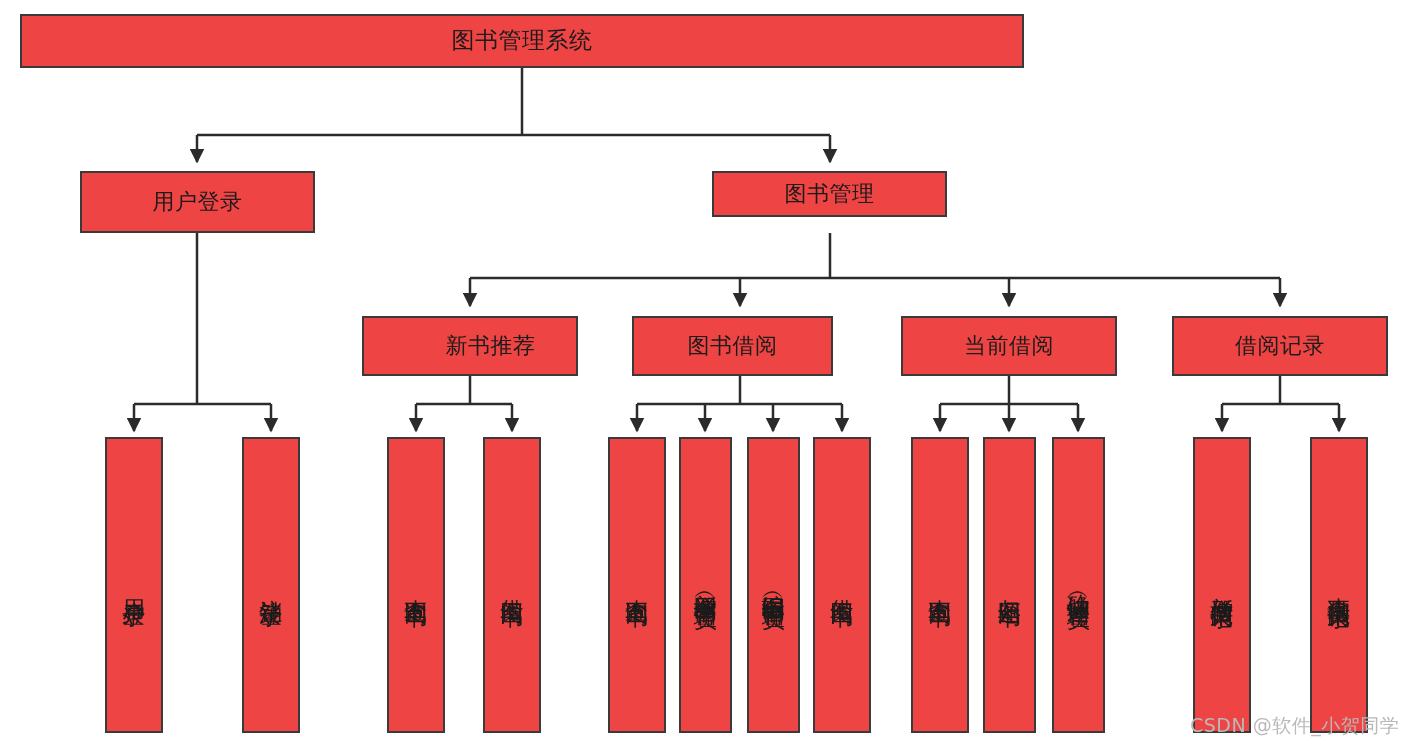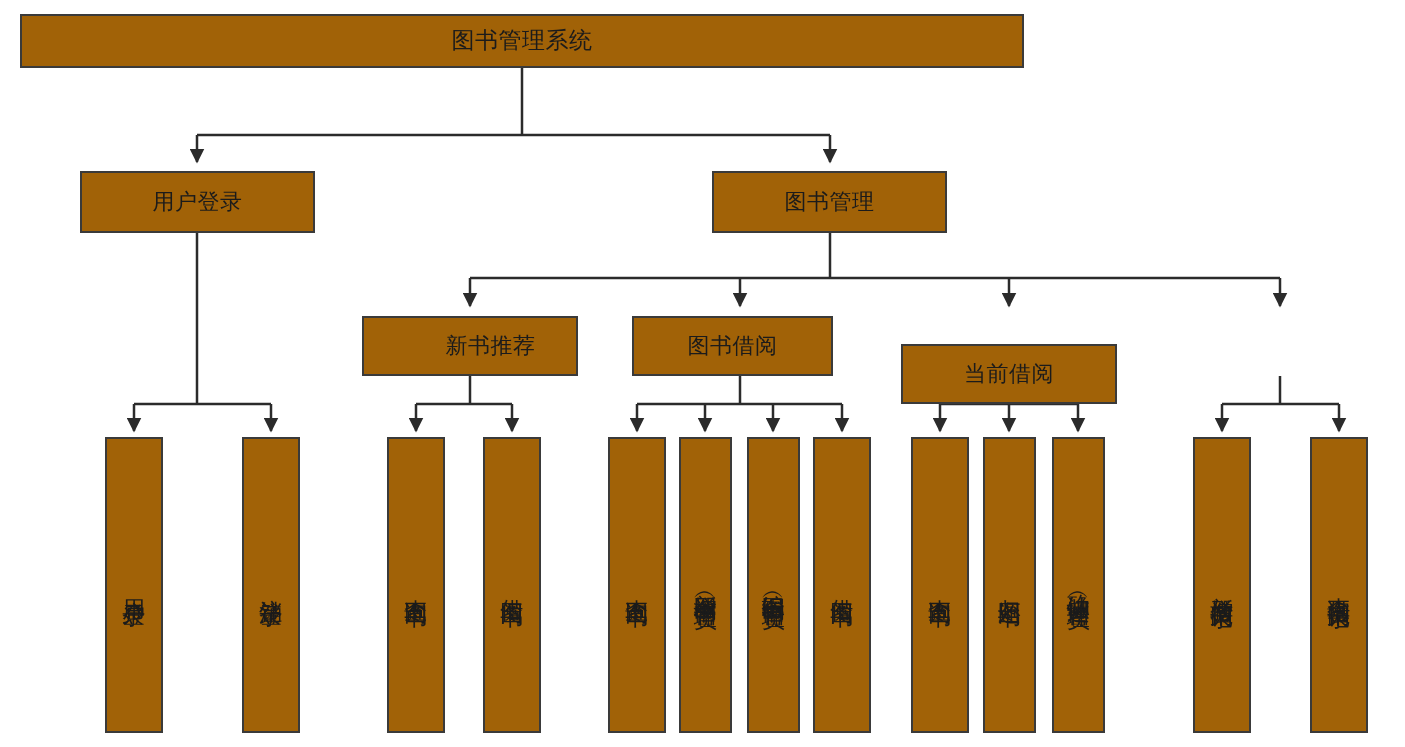--- a/index.html
+++ b/index.html
@@ -22,21 +22,21 @@
     position: absolute;
     left: 0;
     top: 0;
     width: 1405px;
     height: 747px;
     pointer-events: none;
   }
   .node {
     position: absolute;
     box-sizing: border-box;
-    background: #a16207;
+    background: #ef4444;
     border: 2px solid #3a3a3a;
     display: flex;
     align-items: center;
     justify-content: center;
     color: #1b1b1b;
   }
   .node-label {
     display: block;
     text-align: center;
     line-height: 1.18;
@@ -129,32 +129,35 @@
     </g>
   </svg>
 
   <div class="node horiz root" style="left:20px; top:14px; width:1004px; height:54px;">
     <span class="node-label">图书管理系统</span>
   </div>
 
   <div class="node horiz" style="left:80px; top:171px; width:235px; height:62px;">
     <span class="node-label">用户登录</span>
   </div>
-  <div class="node horiz" style="left:712px; top:171px; width:235px; height:62px;">
+  <div class="node horiz" style="left:712px; top:171px; width:235px; height:46px;">
     <span class="node-label">图书管理</span>
   </div>
 
   <div class="node horiz" style="left:362px; top:316px; width:216px; height:60px;padding-left:41px;">
     <span class="node-label">新书推荐</span>
   </div>
   <div class="node horiz" style="left:632px; top:316px; width:201px; height:60px;">
     <span class="node-label">图书借阅</span>
   </div>
-  <div class="node horiz" style="left:901px; top:316px; width:216px; height:60px;margin-top:28px;">
+  <div class="node horiz" style="left:901px; top:316px; width:216px; height:60px;">
     <span class="node-label">当前借阅</span>
+  </div>
+  <div class="node horiz" style="left:1172px; top:316px; width:216px; height:60px;">
+    <span class="node-label">借阅记录</span>
   </div>
 
   <div class="node vert" style="left:105px; top:437px; width:58px; height:296px;">
     <span class="node-label">用户登录</span>
   </div>
   <div class="node vert" style="left:242px; top:437px; width:58px; height:296px;">
     <span class="node-label">注销登录</span>
   </div>
 
   <div class="node vert" style="left:387px; top:437px; width:58px; height:296px;">
@@ -187,14 +190,15 @@
     <span class="node-label">确认归还（管理员）</span>
   </div>
 
   <div class="node vert" style="left:1193px; top:437px; width:58px; height:296px;">
     <span class="node-label">新增借阅记录</span>
   </div>
   <div class="node vert" style="left:1310px; top:437px; width:58px; height:296px;">
     <span class="node-label">查询借阅记录</span>
   </div>
 
+  <div class="watermark" style="left:1190px; top:713px;">CSDN @软件_小贺同学</div>
 
 </div>
 
 </body></html>

